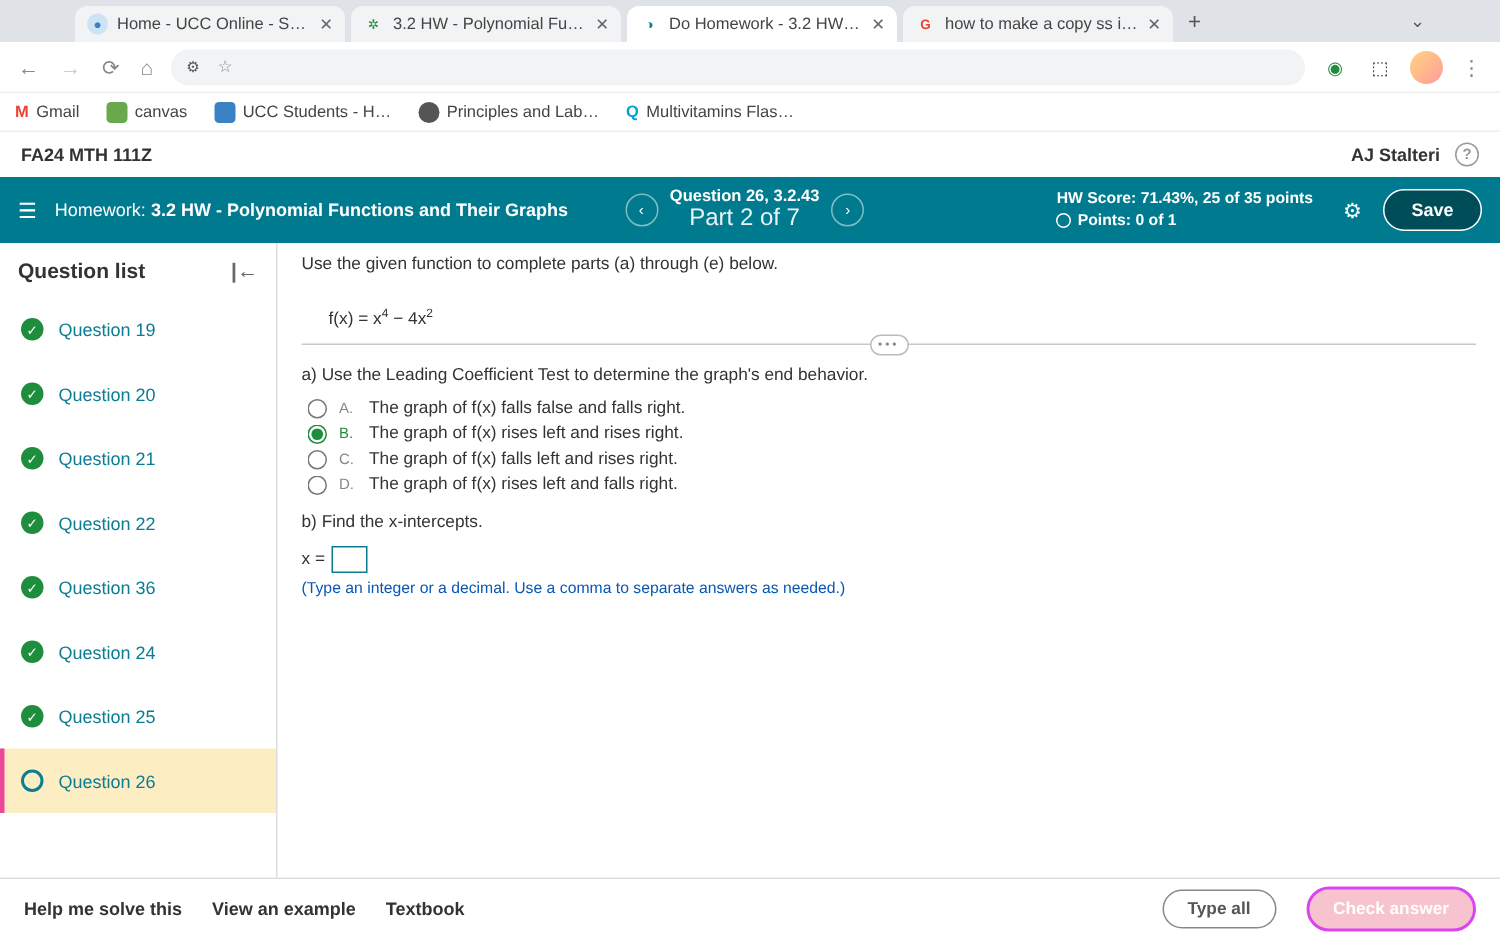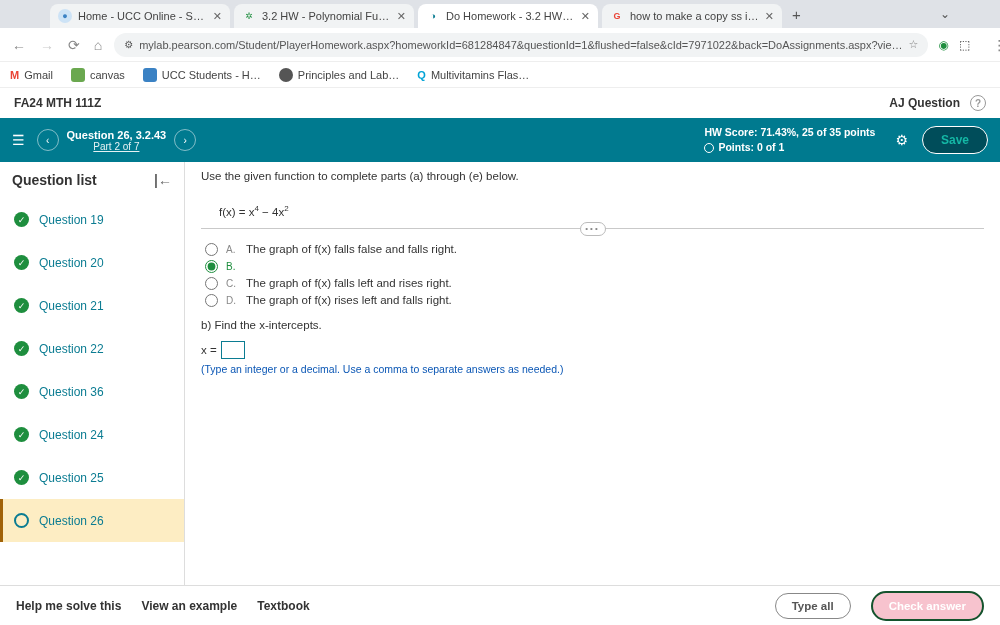--- a/index.html
+++ b/index.html
@@ -34,33 +34,33 @@
 
 
 .teal-bar { height: 44px; background: #007a8f; color: #fff; display: flex; align-items: center; padding: 0 12px; }
 .teal-bar .menu-icon { font-size: 14px; margin-right: 12px; }
 .hw-title { font-size: 12px; line-height: 1.2; flex: 0 0 380px; }
 .hw-title .light { font-weight: normal; }
 .q-center { display: flex; align-items: center; gap: 8px; }
 .q-nav { width: 22px; height: 22px; border: 1px solid rgba(255,255,255,0.5); border-radius: 50%; display: flex; align-items: center; justify-content: center; font-size: 10px; }
 .q-info { text-align: center; font-size: 11px; }
 .q-info .q-main { font-weight: bold; }
-.q-info .q-sub { font-size: 10px; opacity: 0.9; text-decoration: underline; }
+.q-info .q-sub { font-size: 16px; opacity: 0.9; }
 .score-info { margin-left: auto; font-size: 10.5px; line-height: 1.4; }
 .score-info .circle { display: inline-block; width: 10px; height: 10px; border: 1.5px solid #fff; border-radius: 50%; vertical-align: middle; margin-right: 4px; }
 .gear { margin-left: 20px; font-size: 14px; }
-.save-btn { margin-left: 14px; padding: 6px 18px; background: #004d5a; border: 1px solid #fff; border-radius: 20px; font-size: 12px; font-weight: bold; color:#14b8a6; }
+.save-btn { margin-left: 14px; padding: 6px 18px; background: #004d5a; border: 1px solid #fff; border-radius: 20px; font-size: 12px; font-weight: bold; color:#ffffff; }
 
 
 .main { display: flex; height: 435px; }
 .sidebar { width: 185px; border-right: 1px solid #ddd; display: flex; flex-direction: column; }
 .sidebar-head { display: flex; align-items: flex-start; justify-content: space-between; padding: 10px 12px; font-weight: bold; font-size: 14px; }
 .collapse-icon { color: #666; }
 .q-item { display: flex; align-items: center; padding: 14px 14px; gap: 10px; color: #0b7c92; font-size: 12px; }
-.q-item.active { background: #fdedc3; border-left: 3px solid #a16207; padding-left: 11px; }
+.q-item.active { background: #fdedc3; border-left: 3px solid #ec4899; padding-left: 11px; }
 .q-check { width: 15px; height: 15px; border-radius: 50%; background: #1e8e3e; display: flex; align-items: center; justify-content: center; color: #fff; font-size: 9px; }
 .q-open { width: 15px; height: 15px; border-radius: 50%; border: 2px solid #0b7c92; }
 
 .content { flex: 1; padding: 8px 16px; font-size: 11.5px; overflow: auto; }
 .instruction { margin-bottom: 22px; }
 .fn { margin-left: 18px; }
 .fn sup { font-size: 8px; }
 .divider { border: none; border-top: 1px solid #c9c9c9; position: relative; margin: 10px 0 14px 0; }
 .divider-dots { position: absolute; left: 50%; top: -7px; transform: translateX(-50%); width: 26px; height: 14px; background: #fff; border: 1px solid #bbb; border-radius: 8px; display: flex; align-items: center; justify-content: center; letter-spacing: 2px; color: #888; font-size: 8px; }
 .part { margin-bottom: 10px; }
@@ -68,21 +68,21 @@
 .choice-row input[type=radio] { margin: 0; }
 .choice-label { color: #888; font-size: 10px; width: 12px; }
 .answer-row { display: flex; align-items: center; gap: 4px; margin-top: 6px; }
 .answer-input { width: 24px; height: 18px; border: 1px solid #0b7c92; }
 .hint { color: #0b57b5; font-size: 10.5px; margin-top: 4px; }
 
 
 .footer { height: 40px; border-top: 1px solid #ddd; display: flex; align-items: center; padding: 0 16px; gap: 20px; font-size: 12px; font-weight: bold; position: absolute; bottom: 0; left: 0; right: 0; background: #fff; }
 .footer .spacer { flex: 1; }
 .clear-btn { padding: 6px 16px; border: 1px solid #888; border-radius: 20px; font-size: 11.5px; color: #555; font-weight: bold; }
-.check-btn { padding: 7px 16px; border: 2px solid #14532d; background: #f7c3ce; color: #fff; border-radius: 20px; font-size: 11.5px; font-weight: bold; }
+.check-btn { padding: 7px 16px; border: 2px solid #d946ef; background: #f7c3ce; color: #fff; border-radius: 20px; font-size: 11.5px; font-weight: bold; }
 </style>
 </head>
 <body>
 
 <div class="browser-tabs">
   <div class="tab">
     <span class="favicon" style="background:#cde3f6;color:#3b82c4">●</span>
     <span class="tab-title">Home - UCC Online - Sue Sh</span>
     <span class="tab-close">✕</span>
   </div>
@@ -105,21 +105,20 @@
   <span class="tab-dropdown">⌄</span>
 </div>
 
 <div class="url-bar">
   <span class="nav-btn">←</span>
   <span class="nav-btn" style="color:#ccc">→</span>
   <span class="nav-btn">⟳</span>
   <span class="nav-btn">⌂</span>
   <div class="url-input">
     <span class="url-lock">⚙</span>
-    <span style="flex:1;overflow:hidden;white-space:nowrap;text-overflow:ellipsis">mylab.pearson.com/Student/PlayerHomework.aspx?homeworkId=681284847&amp;questionId=1&amp;flushed=false&amp;cId=7971022&amp;back=DoAssignments.aspx?vie…</span>
     <span class="url-star">☆</span>
   </div>
   <span class="ext-icon" style="color:#1e8e3e">◉</span>
   <span class="ext-icon">⬚</span>
   <span class="avatar-small"></span>
   <span class="nav-btn">⋮</span>
 </div>
 
 <div class="bookmarks">
   <div class="bm">
@@ -140,27 +139,31 @@
     </div>
   <div class="bm">
       <span style="color:#00a3d6;font-weight:bold">Q</span>
       <span>Multivitamins Flas…</span>
     </div>
 </div>
 
 <div class="page-header">
   <span>FA24 MTH 111Z</span>
   <div class="right">
-    <span>AJ Question</span>
+    <span>AJ Stalteri</span>
     <span class="help-circle">?</span>
   </div>
 </div>
 
 <div class="teal-bar">
   <span class="menu-icon">☰</span>
+  <div class="hw-title">
+    <span class="light">Homework:</span>
+    <b>3.2 HW - Polynomial Functions and Their Graphs</b>
+  </div>
   <div class="q-center">
     <span class="q-nav">‹</span>
     <div class="q-info">
       <div class="q-main">Question 26, 3.2.43</div>
       <div class="q-sub">Part 2 of 7</div>
     </div>
     <span class="q-nav">›</span>
   </div>
   <div class="score-info">
     <div><b>HW Score: 71.43%, 25 of 35 points</b></div>
@@ -210,28 +213,30 @@
       </div>
   </div>
 
   <div class="content">
     <div class="instruction">Use the given function to complete parts (a) through (e) below.</div>
     <div class="fn">f(x) = x<sup>4</sup> − 4x<sup>2</sup></div>
     <div class="divider">
         <span class="divider-dots">•••</span>
       </div>
 
+    <div class="part">a) Use the Leading Coefficient Test to determine the graph's end behavior.</div>
     <div class="choice-row">
       <input type="radio" style="">
       <span class="choice-label">A.</span>
       <span>The graph of f(x) falls false and falls right.</span>
     </div>
     <div class="choice-row">
       <input type="radio" checked="" style="accent-color: rgb(30, 142, 62);">
       <span class="choice-label" style="color:#1e8e3e">B.</span>
+      <span>The graph of f(x) rises left and rises right.</span>
     </div>
     <div class="choice-row">
       <input type="radio" style="">
       <span class="choice-label">C.</span>
       <span>The graph of f(x) falls left and rises right.</span>
     </div>
     <div class="choice-row">
       <input type="radio" style="">
       <span class="choice-label">D.</span>
       <span>The graph of f(x) rises left and falls right.</span>

